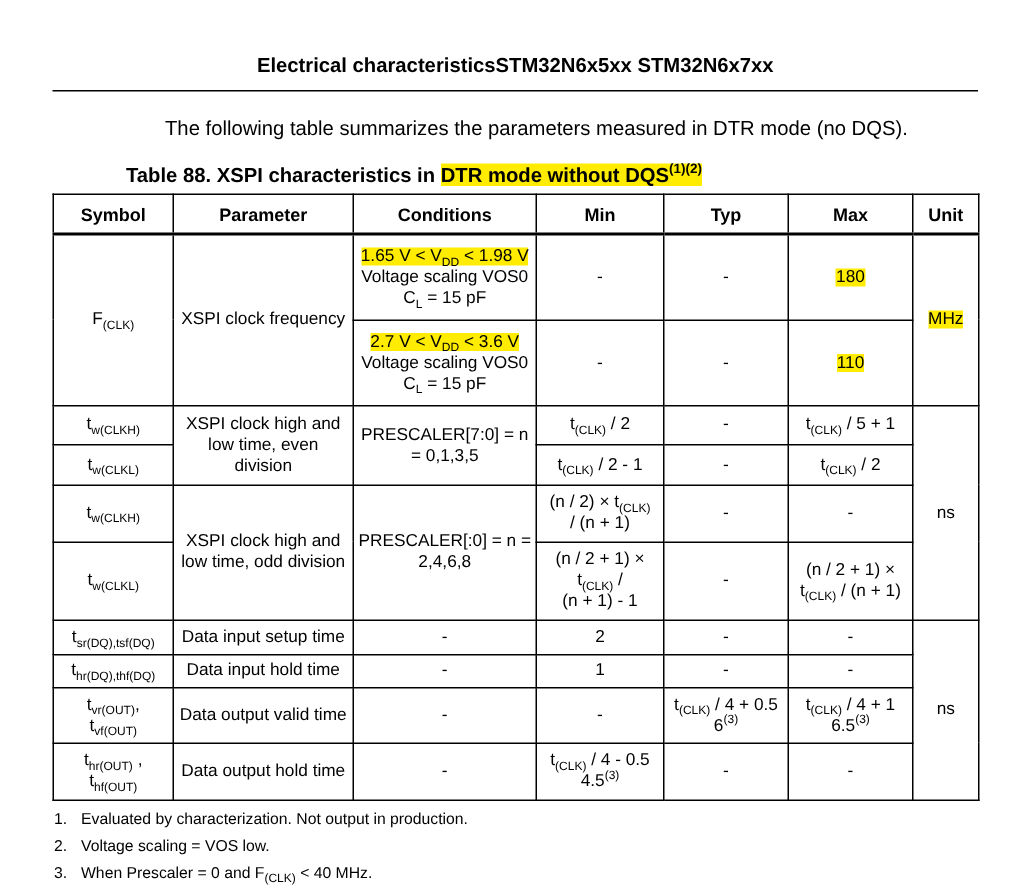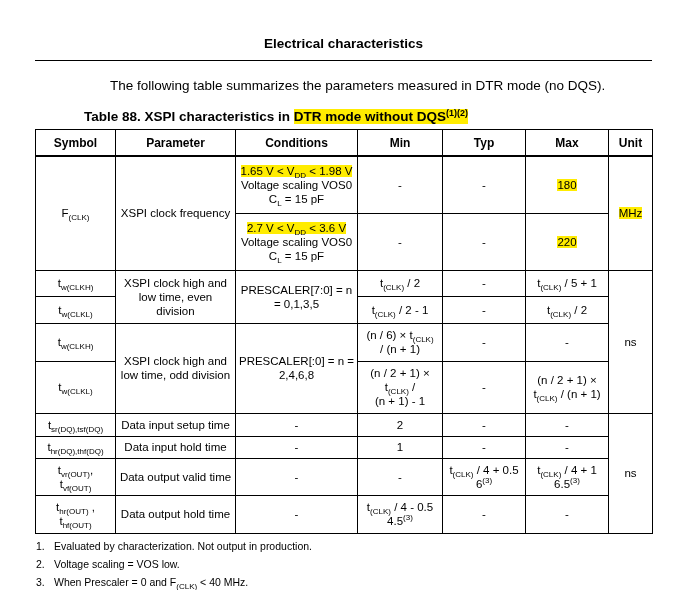--- a/index.html
+++ b/index.html
@@ -41,20 +41,21 @@
   }
   .footnotes .fn { display: flex; }
   .footnotes .num { width: 18px; }
   .cond-line { display: block; white-space: nowrap; }
 </style>
 </head>
 <body>
 
 <div class="header">
   <span>Electrical characteristics</span>
+  <span>STM32N6x5xx STM32N6x7xx</span>
 </div>
 <div class="header-rule"></div>
 
 <div class="intro">The following table summarizes the parameters measured in DTR mode (no DQS).</div>
 
 <div class="caption">
   <span>Table 88. XSPI characteristics in </span><span class="hl"><span>DTR mode without DQS</span><sup>(1)(2)</sup></span>
 </div>
 
 <table class="spec">
@@ -94,21 +95,21 @@
       <td rowspan="2"><span class="hl">MHz</span></td>
     </tr>
     <tr style="height:57px">
       <td class="left">
         <span class="cond-line"><span class="hl"><span>2.7 V &lt; V</span><sub>DD</sub><span> &lt; 3.6 V</span></span></span>
         <span class="cond-line">Voltage scaling VOS0</span>
         <span class="cond-line"><span>C</span><sub>L</sub><span> = 15 pF</span></span>
       </td>
       <td>-</td>
       <td>-</td>
-      <td><span class="hl">220</span></td>
+      <td><span class="hl">110</span></td>
     </tr>
 
     <tr style="height:26px">
       <td><span>t</span><sub>w(CLKH)</sub></td>
       <td rowspan="2" class="left">XSPI clock high and low time, even division</td>
       <td rowspan="2" class="left">PRESCALER[7:0] = n = 0,1,3,5</td>
       <td><span>t</span><sub>(CLK)</sub><span> / 2</span></td>
       <td>-</td>
       <td><span>t</span><sub>(CLK)</sub><span> / 5 + 1</span></td>
       <td rowspan="4">ns</td>
@@ -117,21 +118,21 @@
       <td><span>t</span><sub>w(CLKL)</sub></td>
       <td><span>t</span><sub>(CLK)</sub><span> / 2 -  1</span></td>
       <td>-</td>
       <td><span>t</span><sub>(CLK)</sub><span> / 2</span></td>
     </tr>
 
     <tr style="height:38px">
       <td><span>t</span><sub>w(CLKH)</sub></td>
       <td rowspan="2" class="left">XSPI clock high and low time, odd division</td>
       <td rowspan="2" class="left">PRESCALER[:0] = n = 2,4,6,8</td>
-      <td><span>(n / 6) × t</span><sub>(CLK)</sub><br><span>/ (n + 1)</span></td>
+      <td><span>(n / 2) × t</span><sub>(CLK)</sub><br><span>/ (n + 1)</span></td>
       <td>-</td>
       <td>-</td>
     </tr>
     <tr style="height:52px">
       <td><span>t</span><sub>w(CLKL)</sub></td>
       <td><span>(n / 2 + 1) ×</span><br><span>t</span><sub>(CLK)</sub><span> /</span><br><span>(n + 1) -  1</span></td>
       <td>-</td>
       <td><span>(n / 2 + 1) ×</span><br><span>t</span><sub>(CLK)</sub><span> / (n + 1)</span></td>
     </tr>
 

